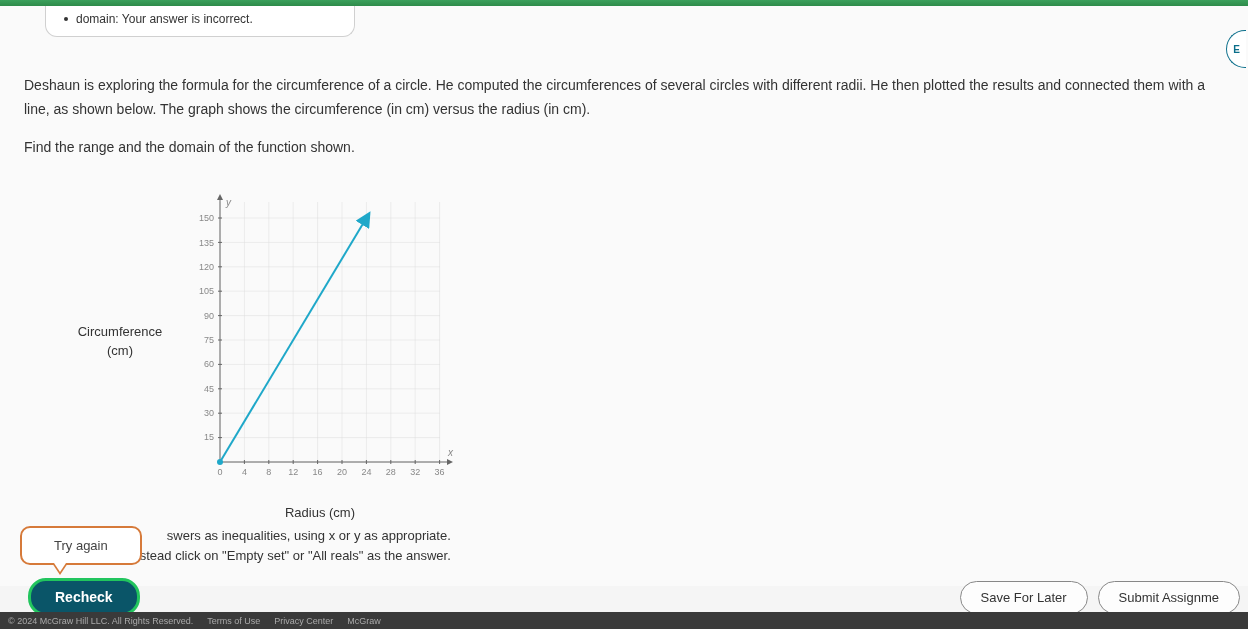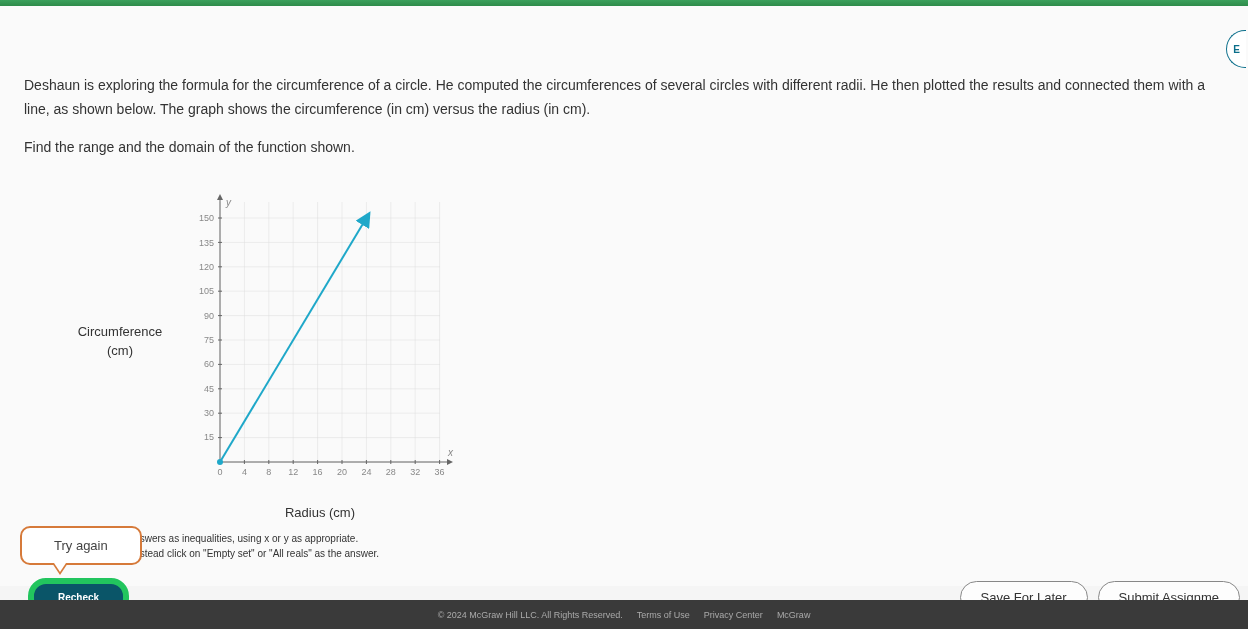--- a/index.html
+++ b/index.html
@@ -127,80 +127,87 @@
     }
     .try-again-tail::after {
       content: '';
       position: absolute;
       top: -12px; left: -6px;
       border-left: 6px solid transparent;
       border-right: 6px solid transparent;
       border-top: 9px solid #fff;
     }
     .hint-text {
-      font-size: 10px;
+      font-size: 13px;
       color: #333;
       line-height: 1.5;
       padding-left: 2px;
+      text-align: right;
     }
     .bottom-bar {
       position: absolute;
       bottom: 17px;
       left: 0; right: 0;
       height: 30px;
       display: flex;
       align-items: center;
       padding: 0 8px;
     }
     .recheck-btn {
       background: #0a5568;
       color: #fff;
-      border: 6px solid #22c55e;
+      border: 3px solid #22c55e;
       border-radius: 18px;
       padding: 8px 24px;
-      font-size: 10px;
+      font-size: 14px;
       font-weight: bold;
       cursor: pointer;
       margin-left: 20px;
     }
     .spacer { flex: 1; }
     .pill-btn {
       border: 1px solid #888;
       background: #fdfdfd;
       border-radius: 18px;
       padding: 8px 20px;
       font-size: 13px;
       color: #333;
       margin-left: 10px;
       cursor: pointer;
     }
     .footer-strip {
       position: absolute;
       bottom: 0; left: 0; right: 0;
-      height: 29px;
+      height: 17px;
       background: #3a3a3a;
       color: #aaa;
       font-size: 9px;
       display: flex;
       align-items: center;
-      justify-content: center;
+      justify-content: flex-start;
       padding: 0 8px;
       gap: 14px;
     }
     .y-tick-label { font-size: 9px; fill: #888; text-anchor: end; }
     .x-tick-label { font-size: 9px; fill: #888; text-anchor: middle; }
     .axis-letter { font-size: 10px; fill: #888; font-style: italic; }
   </style>
 </head>
 <body>
 
 <div class="top-green-bar"></div>
 
 <div class="content-area">
 
+  <div class="feedback-box">
+    <div class="feedback-item">
+      <span class="bullet"></span>
+      <span>domain: Your answer is incorrect.</span>
+    </div>
+  </div>
 
   <div class="espanol-btn">
     <span>E</span>
   </div>
 
   <div class="problem-text">
     <p>Deshaun is exploring the formula for the circumference of a circle. He computed the circumferences of several circles with different radii. He then plotted the results and connected them with a line, as shown below. The graph shows the circumference (in cm) versus the radius (in cm).</p>
     <p>Find the range and the domain of the function shown.</p>
   </div>
 

